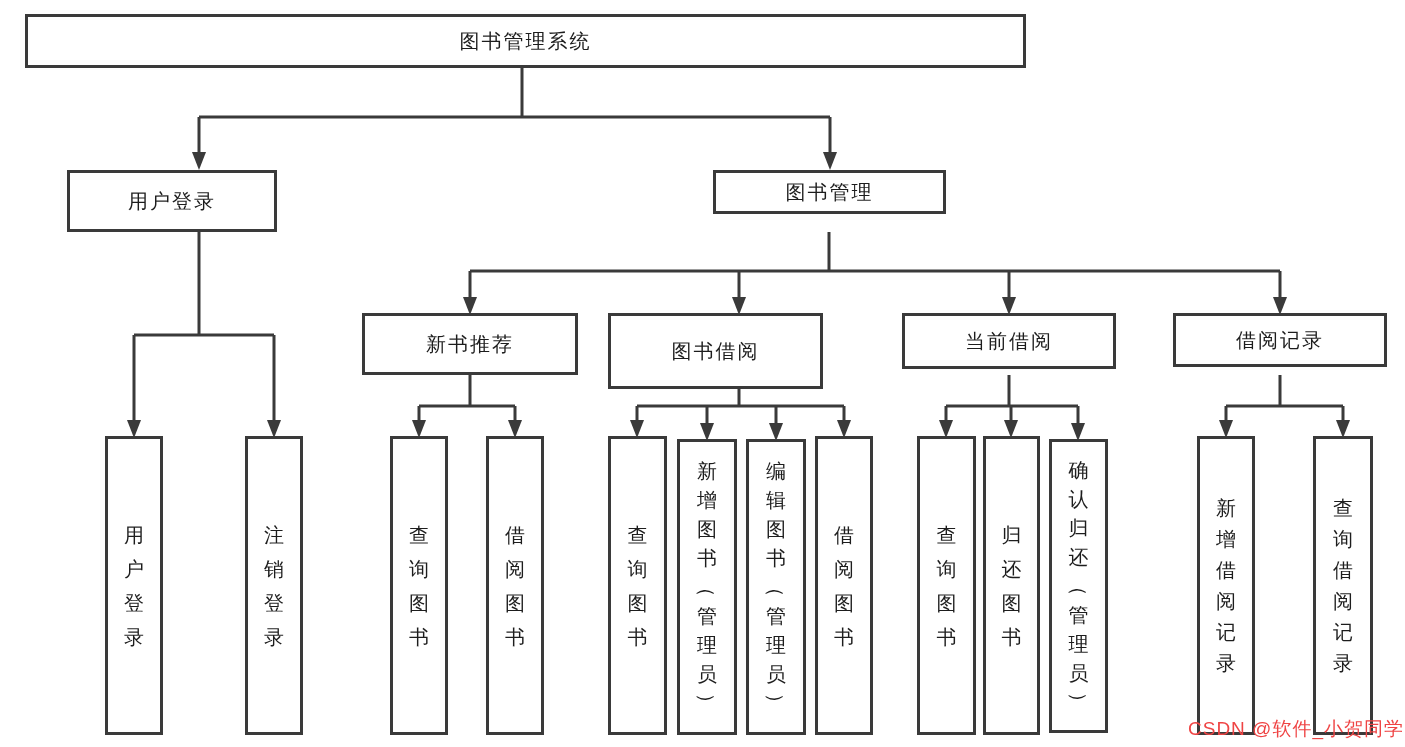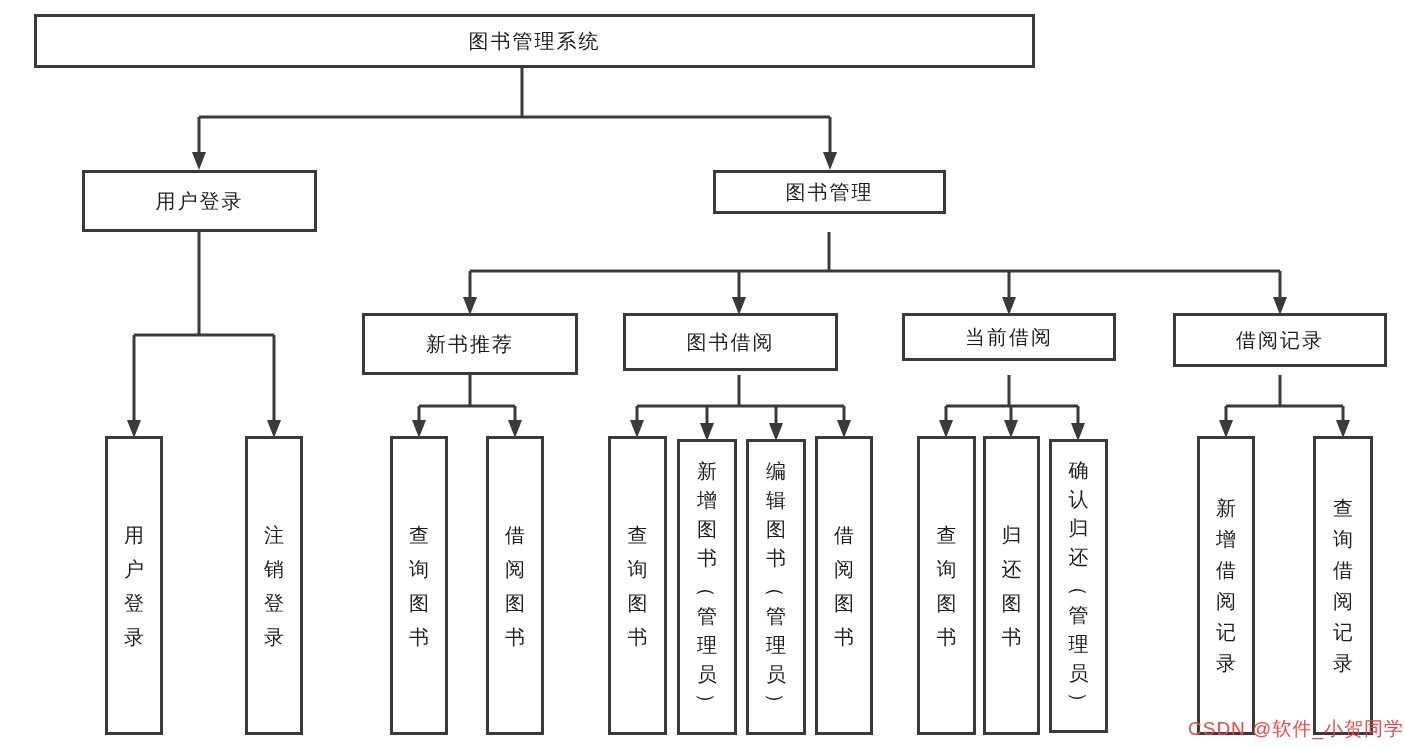--- a/index.html
+++ b/index.html
@@ -64,28 +64,28 @@
       <polygon points="769,423 783,423 776,441"></polygon>
       <polygon points="837,420 851,420 844,438"></polygon>
       <polygon points="939,420 953,420 946,438"></polygon>
       <polygon points="1004,420 1018,420 1011,438"></polygon>
       <polygon points="1071,423 1085,423 1078,441"></polygon>
       <polygon points="1219,420 1233,420 1226,438"></polygon>
       <polygon points="1336,420 1350,420 1343,438"></polygon>
     </g>
   </svg>
 
-  <div class="box" style="left:34px;top:14px;width:1001px;height:54px">图书管理系统</div>
-
-  <div class="box" style="left:82px;top:170px;width:235px;height:62px">用户登录</div>
+  <div class="box" style="left:25px;top:14px;width:1001px;height:54px">图书管理系统</div>
+
+  <div class="box" style="left:67px;top:170px;width:210px;height:62px">用户登录</div>
   <div class="box" style="left:713px;top:170px;width:233px;height:44px">图书管理</div>
 
   <div class="box" style="left:362px;top:313px;width:216px;height:62px">新书推荐</div>
-  <div class="box" style="left:623px;top:313px;width:215px;height:58px">图书借阅</div>
-  <div class="box" style="left:902px;top:313px;width:214px;height:48px">当前借阅</div>
+  <div class="box" style="left:608px;top:313px;width:215px;height:76px">图书借阅</div>
+  <div class="box" style="left:902px;top:313px;width:214px;height:56px">当前借阅</div>
   <div class="box" style="left:1173px;top:313px;width:214px;height:54px">借阅记录</div>
 
   <div class="box vbox" style="left:105px;top:436px;width:58px;height:299px">
     <div class="vtext" style="gap: 14px;">
         <span>用</span>
         <span>户</span>
         <span>登</span>
         <span>录</span>
       </div>
   </div>

